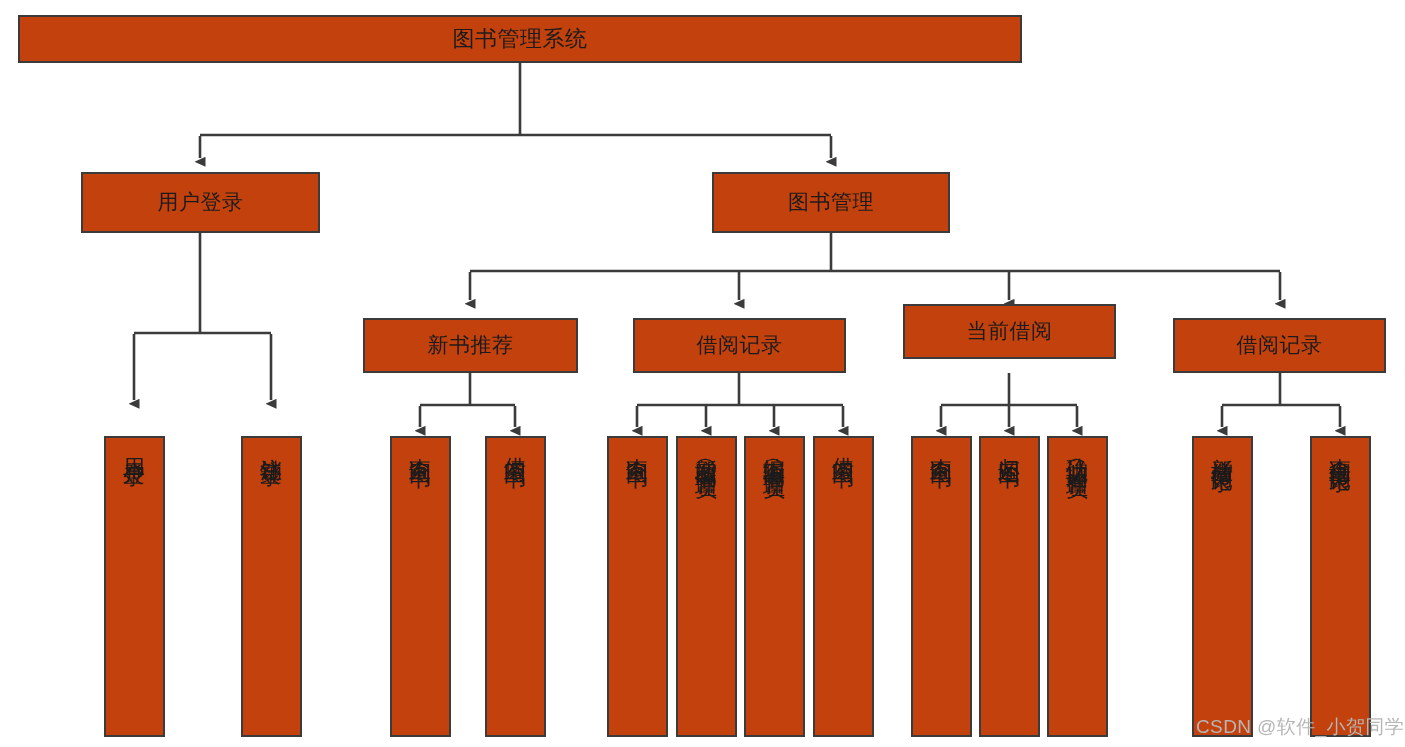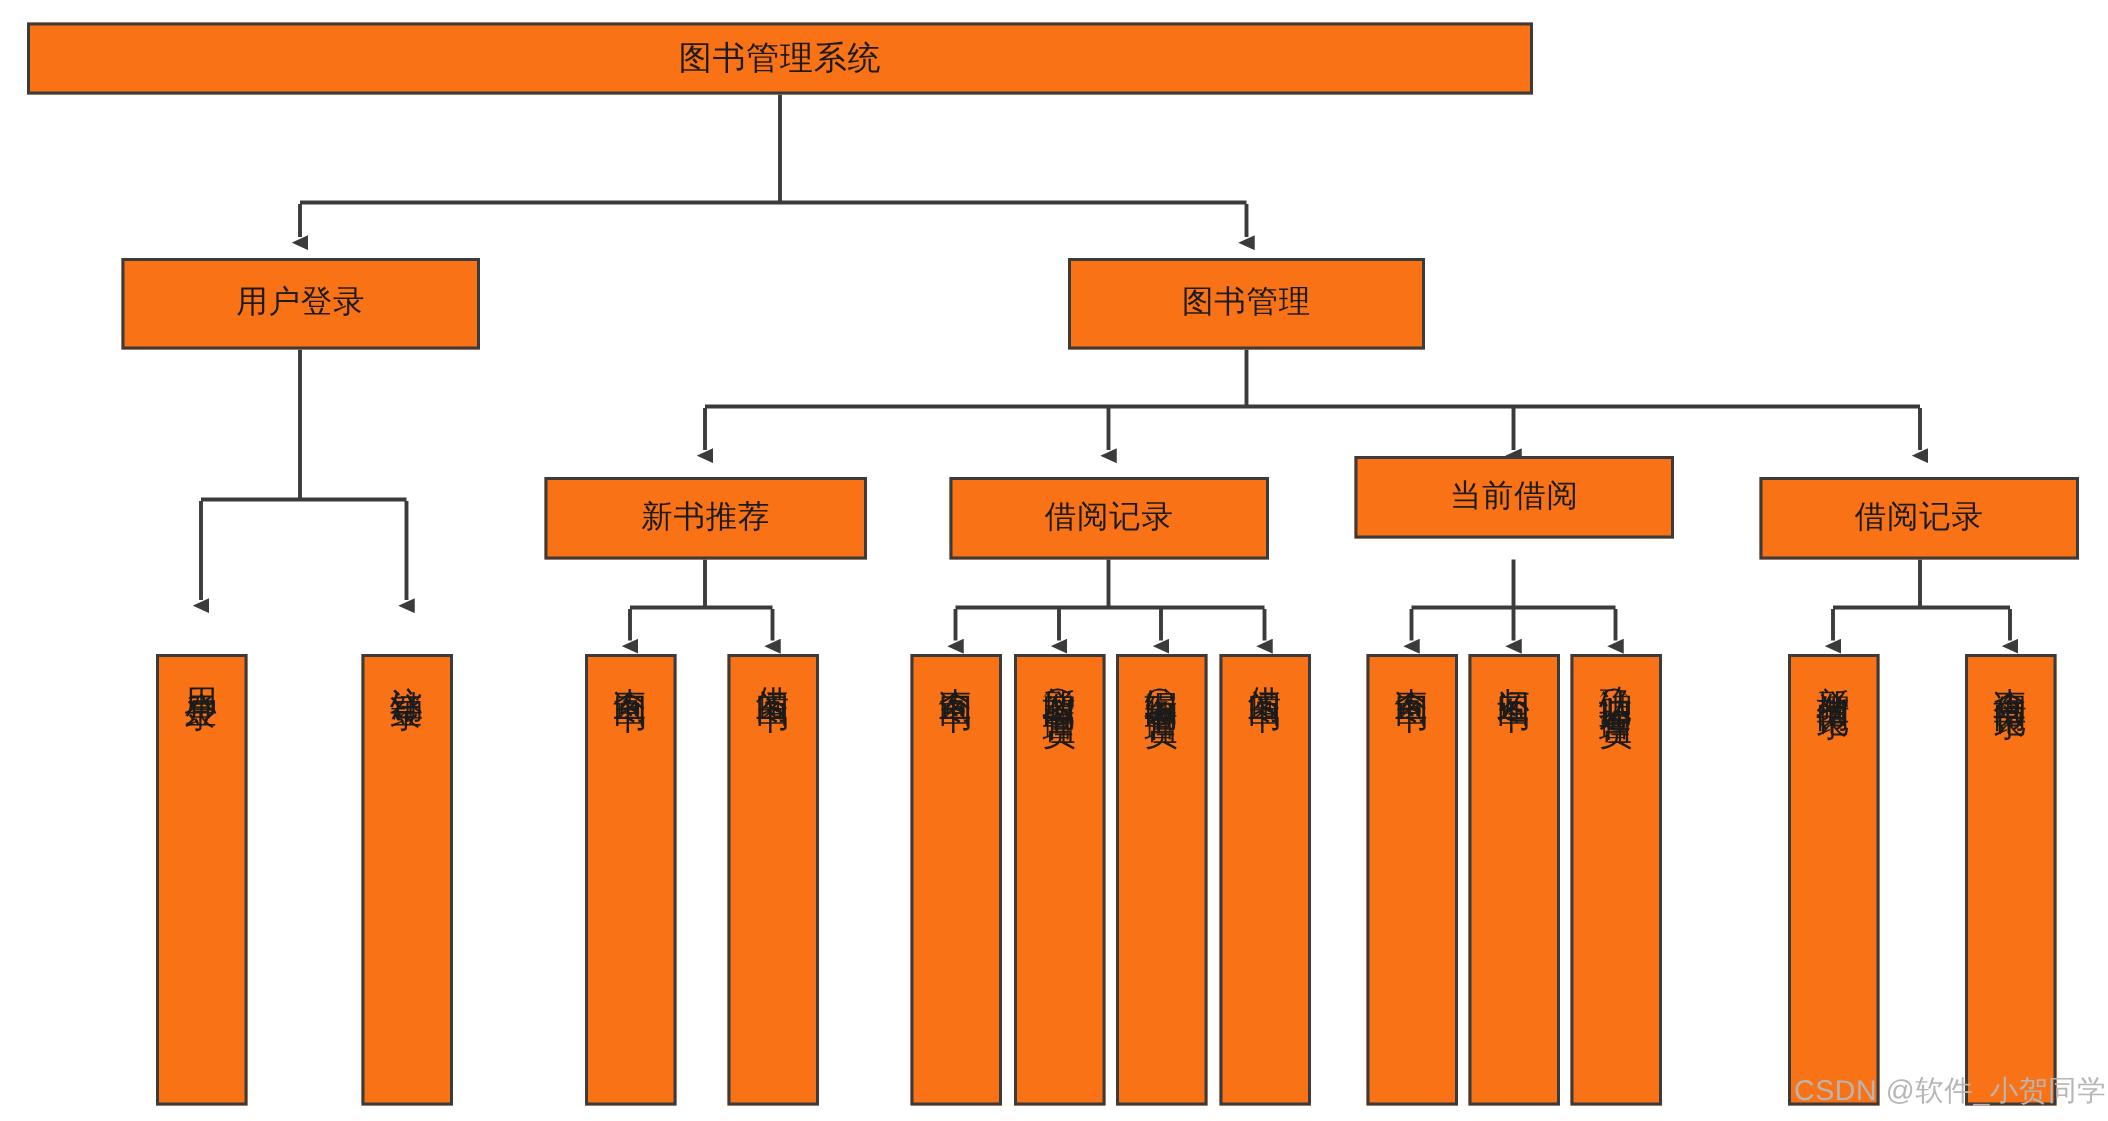--- a/index.html
+++ b/index.html
@@ -22,21 +22,21 @@
     position: absolute;
     left: 0;
     top: 0;
     width: 1405px;
     height: 747px;
     pointer-events: none;
   }
   .node {
     position: absolute;
     box-sizing: border-box;
-    background: #f97316;
+    background: #c2410c;
     border: 2px solid #3b3b3b;
     display: flex;
     align-items: center;
     justify-content: center;
     color: #1b1b1b;
     z-index: 2;
   }
   .node-label {
     display: block;
     text-align: center;

